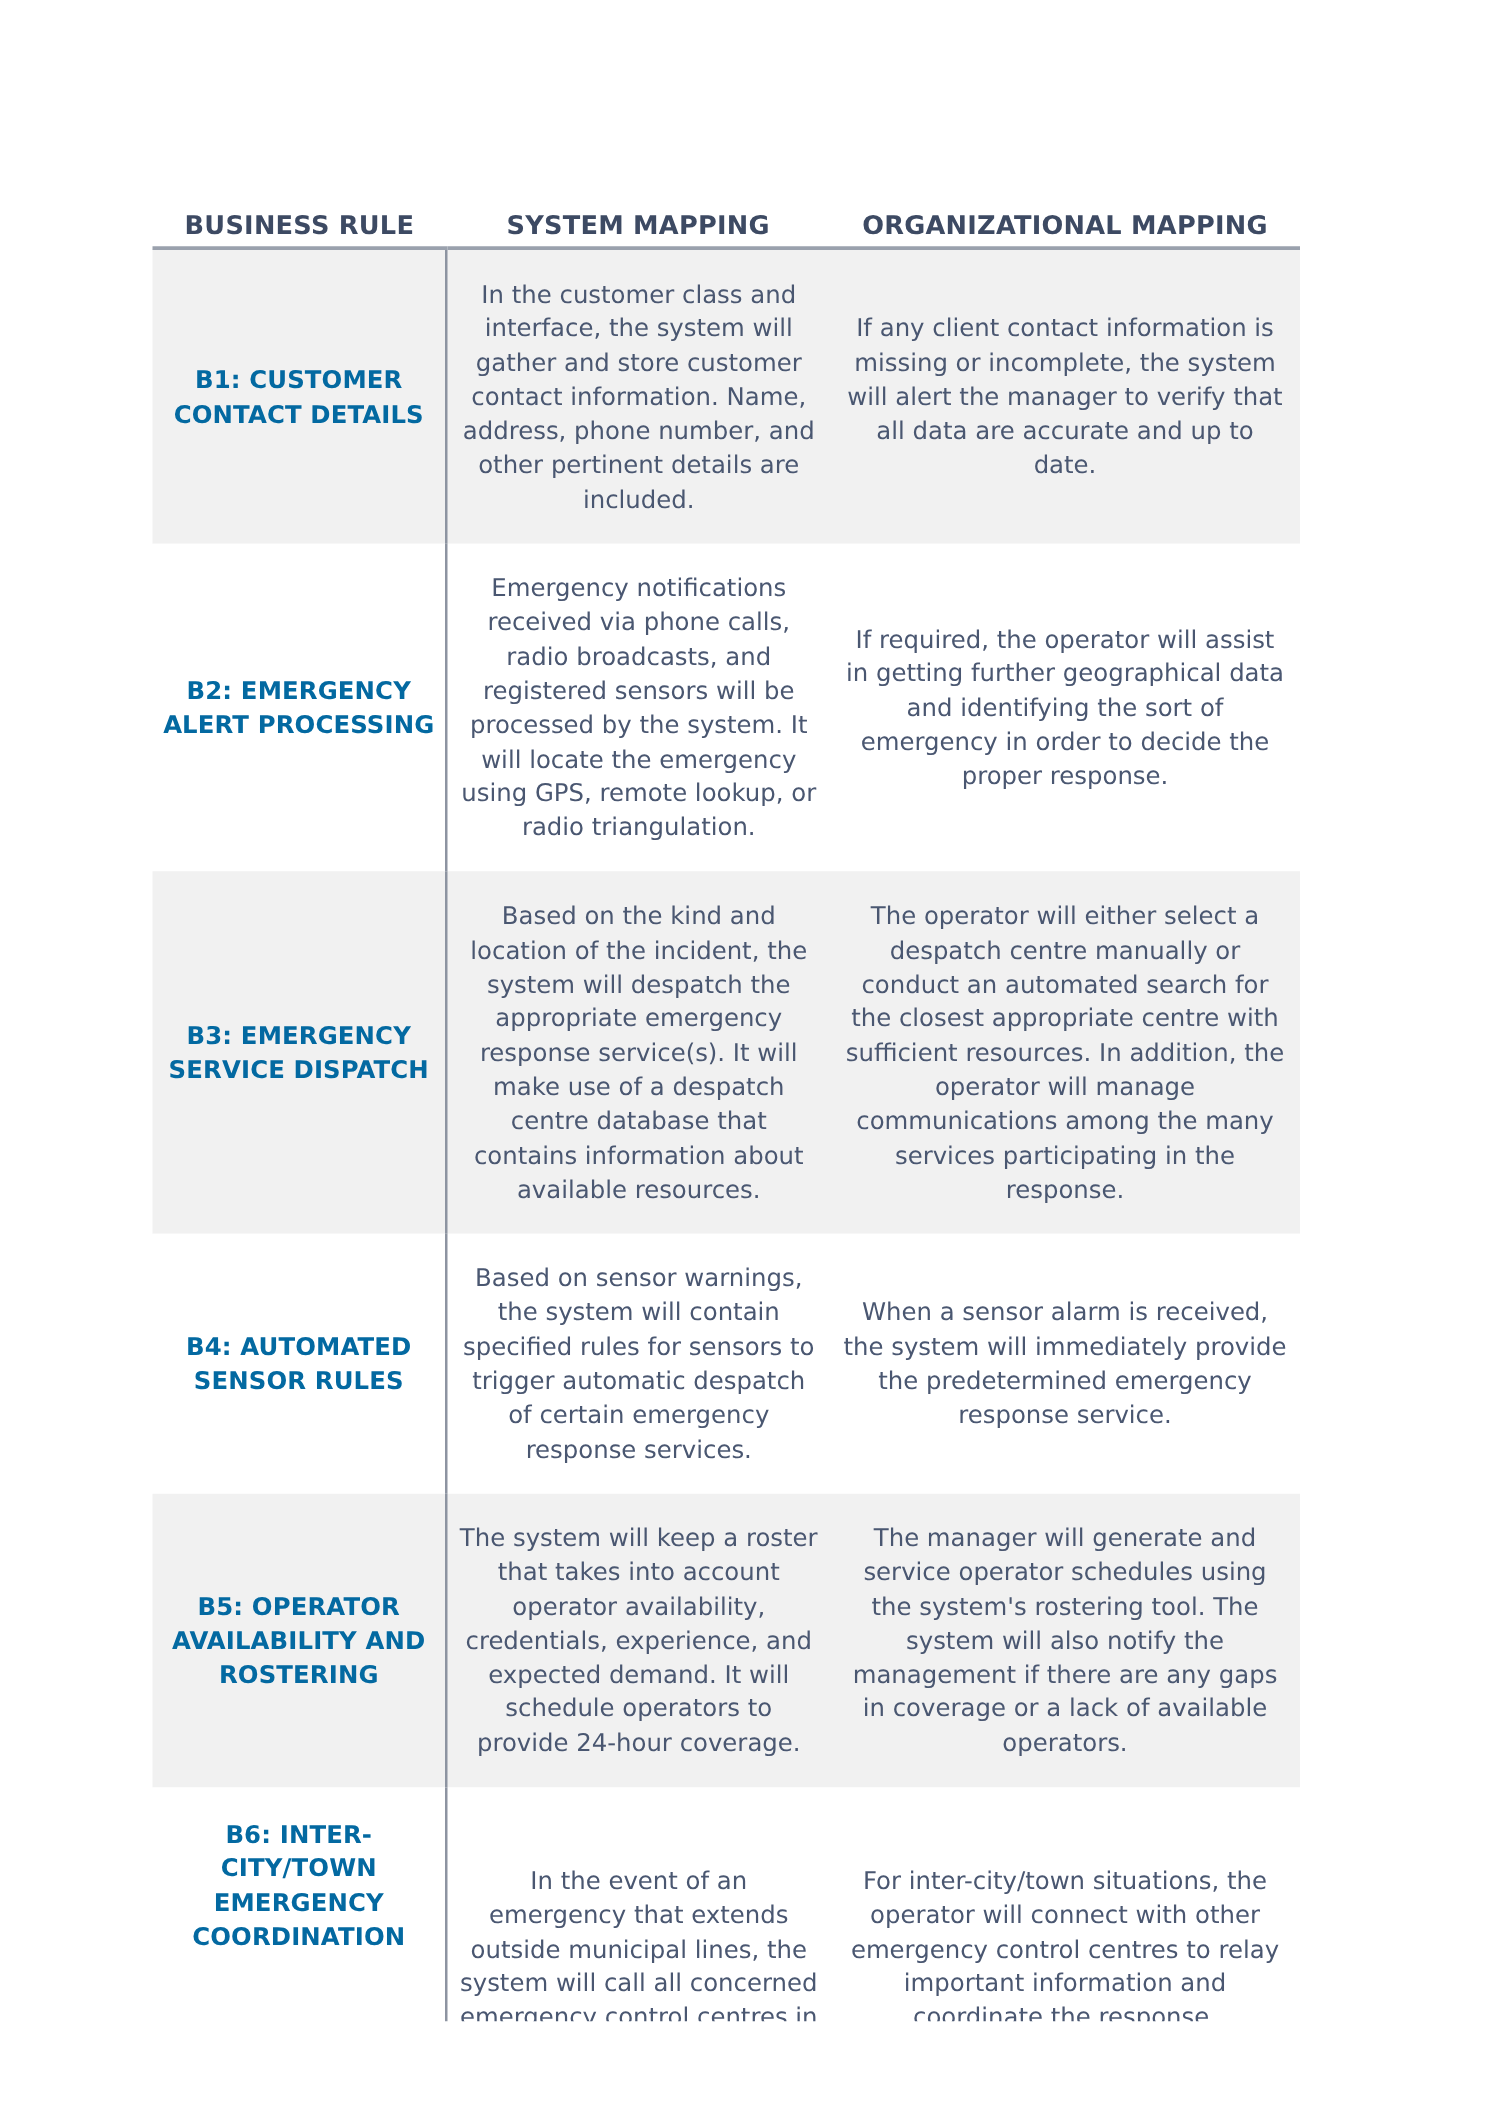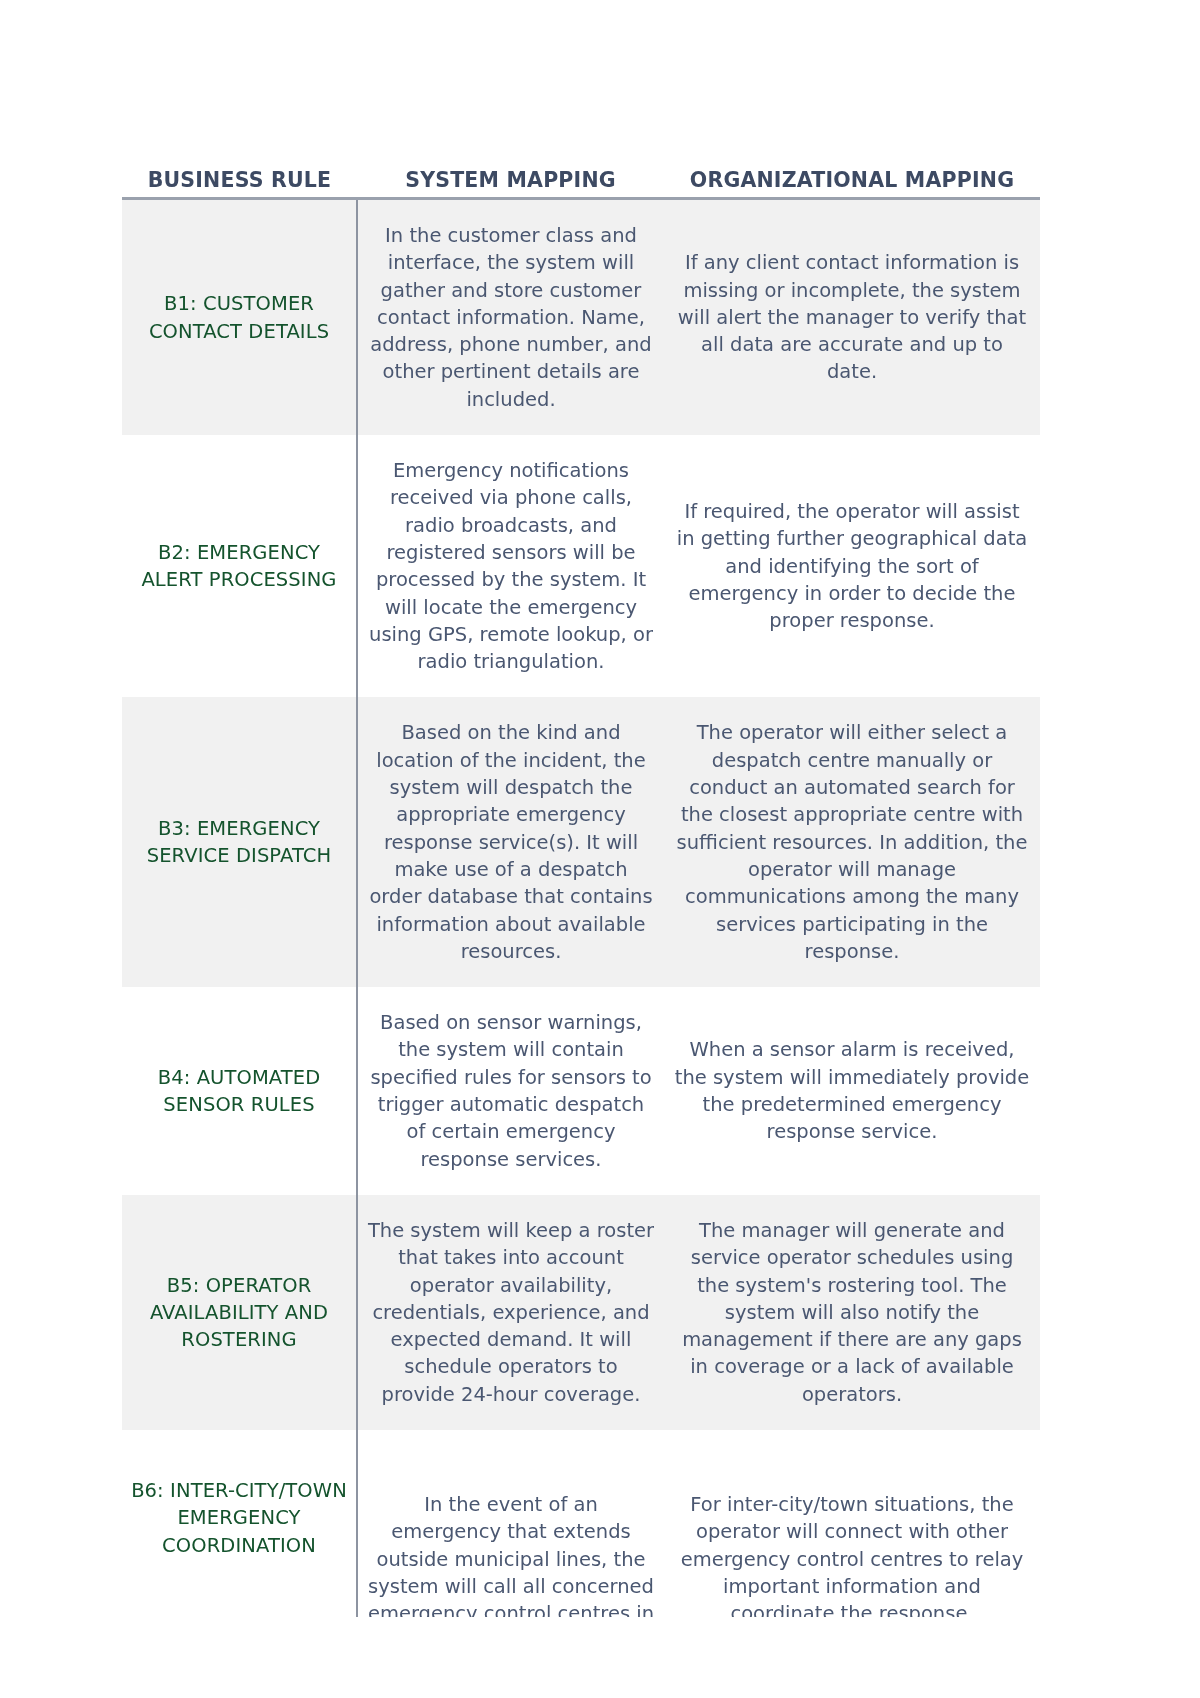--- a/index.html
+++ b/index.html
@@ -62,39 +62,39 @@
     padding: 22px 9px 22px 9px;
     background: #ffffff;
     margin-top: 33px;
   }
 
   tbody tr.shaded td {
     background: #f1f1f1;
   }
 
   tbody td.rule {
-    font-weight: normal;
+    font-weight: bold;
     letter-spacing: 0.1px;
-    color: #14532d;
+    color: #0369a1;
     padding-left: 4px;
     padding-right: 4px;
   }
 
   
   tbody td.sys {
     border-left: 2.5px solid #8d94a1;
   }
 
   
   tbody tr.lastrow td {
     padding-bottom: 0;
     vertical-align: top;
   }
   tbody tr.lastrow td.rule {
-    padding-top: 47px;
+    padding-top: 24px;
   }
   tbody tr.lastrow td.sys,
   tbody tr.lastrow td.org {
     padding-top: 61px;
   }
 
   .clip {
     overflow: hidden;
     display: block;
     max-height: 126px;
@@ -124,21 +124,21 @@
           <td class="sys">In the customer class and interface, the system will gather and store customer contact information. Name, address, phone number, and other pertinent details are included.</td>
           <td class="org">If any client contact information is missing or incomplete, the system will alert the manager to verify that all data are accurate and up to date.</td>
         </tr>
         <tr>
           <td class="rule">B2: EMERGENCY ALERT PROCESSING</td>
           <td class="sys">Emergency notifications received via phone calls, radio broadcasts, and registered sensors will be processed by the system. It will locate the emergency using GPS, remote lookup, or radio triangulation.</td>
           <td class="org">If required, the operator will assist in getting further geographical data and identifying the sort of emergency in order to decide the proper response.</td>
         </tr>
         <tr class="shaded">
           <td class="rule">B3: EMERGENCY SERVICE DISPATCH</td>
-          <td class="sys">Based on the kind and location of the incident, the system will despatch the appropriate emergency response service(s). It will make use of a despatch order database that contains information about available resources.</td>
+          <td class="sys">Based on the kind and location of the incident, the system will despatch the appropriate emergency response service(s). It will make use of a despatch centre database that contains information about available resources.</td>
           <td class="org">The operator will either select a despatch centre manually or conduct an automated search for the closest appropriate centre with sufficient resources. In addition, the operator will manage communications among the many services participating in the response.</td>
         </tr>
         <tr>
           <td class="rule">B4: AUTOMATED SENSOR RULES</td>
           <td class="sys">Based on sensor warnings, the system will contain specified rules for sensors to trigger automatic despatch of certain emergency response services.</td>
           <td class="org">When a sensor alarm is received, the system will immediately provide the predetermined emergency response service.</td>
         </tr>
         <tr class="shaded">
           <td class="rule">B5: OPERATOR AVAILABILITY AND ROSTERING</td>
           <td class="sys">The system will keep a roster that takes into account operator availability, credentials, experience, and expected demand. It will schedule operators to provide 24-hour coverage.</td>

